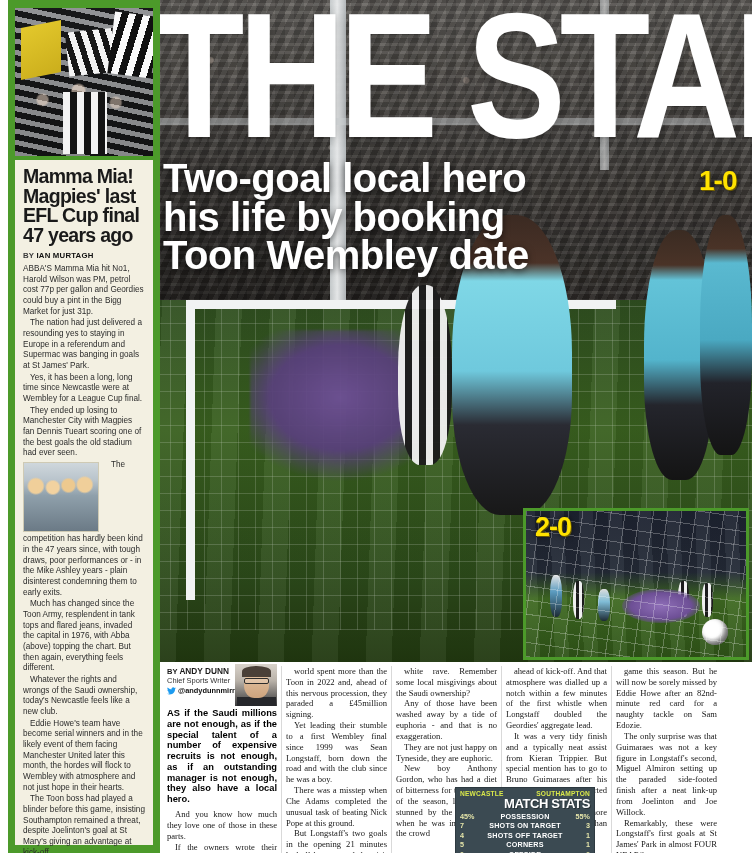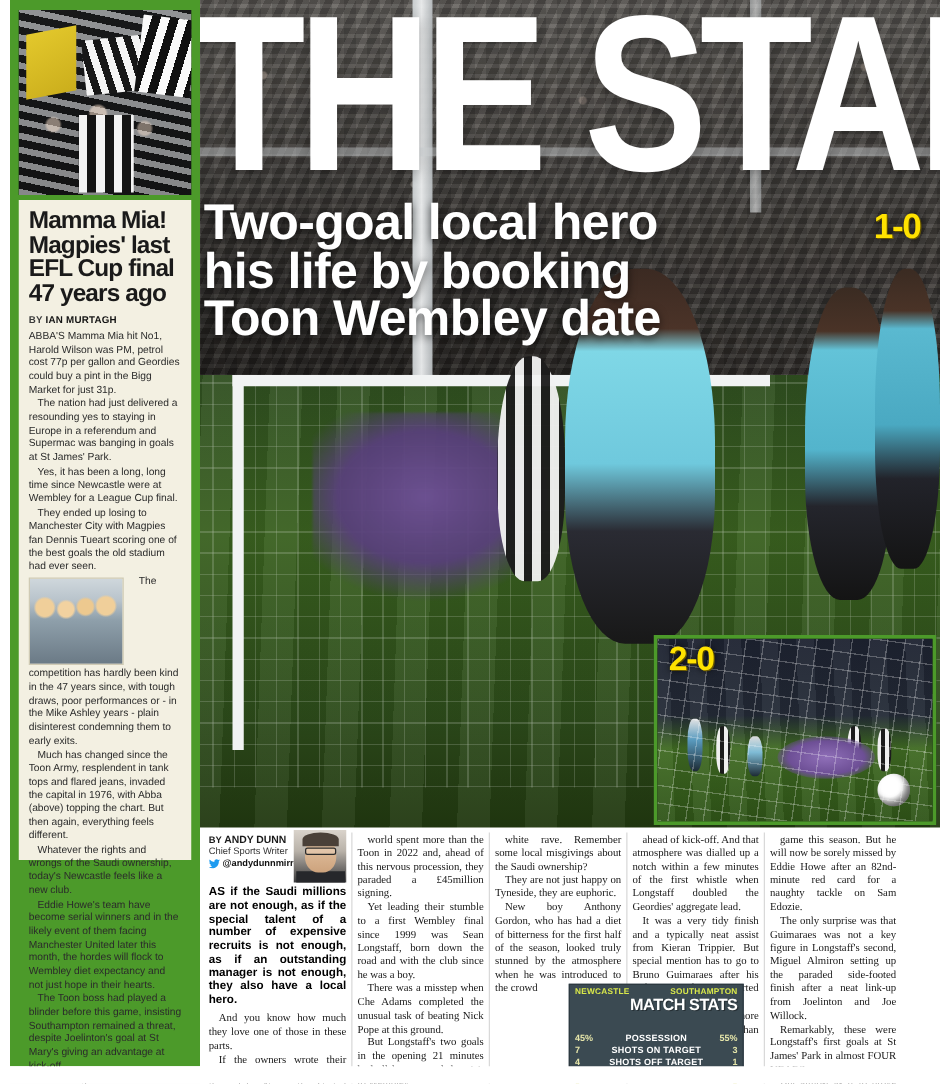--- a/index.html
+++ b/index.html
@@ -183,21 +183,21 @@
     position:absolute; left:96px; top:6px; width:44px; height:62px;
     background:repeating-linear-gradient(100deg,#fafafa 0 7px,#111 7px 14px);
     transform:rotate(7deg);
   }
   .side-photo .shirt {
     position:absolute; left:48px; top:84px; width:44px; height:62px;
     background:repeating-linear-gradient(90deg,#f3f3f3 0 7px,#141414 7px 14px);
   }
 
   .side-body {
-    position:absolute; left:7px; top:160px; width:138px; height:528px;
+    position:absolute; left:7px; top:160px; width:138px; height:685px;
     background:#f3f0e2;
     padding:7px 8px 12px 8px;
   }
   .side-head {
     font-size:19.5px; line-height:1.0; font-weight:bold; color:#1a1a1a;
     letter-spacing:-.7px; margin-bottom:6px;
   }
   .side-head div{ white-space:nowrap; }
   .side-byline {
     font-size:7.8px; font-weight:bold; color:#3b3b3b; margin-bottom:4px;
@@ -277,21 +277,21 @@
     background:#3b4a52; border:1px solid #2d3940;
     padding:0;
   }
   .stats-teams {
     display:flex; justify-content:space-between; align-items:center;
     padding:1.5px 4px 0 4px;
     font-size:6.6px; font-weight:bold; color:#d9e84a; letter-spacing:.2px;
   }
   .stats-title {
     text-align:center; font-size:13px; font-weight:bold; color:#ffffff;
-    letter-spacing:-.4px; line-height:1; margin:0 0 16px 0;
+    letter-spacing:-.4px; line-height:1; margin:0 0 2px 0;
     text-shadow:1px 1px 0 rgba(0,0,0,.35);
     padding-left:44px;
   }
   .stats-rows { padding:0 4px; }
   .srow {
     display:flex; align-items:center; justify-content:space-between;
     font-size:7.2px; font-weight:bold; color:#ffffff; line-height:1.33;
   }
   .srow .hv { width:22px; color:#e6e6aa; }
   .srow .hv.r { text-align:right; }
@@ -369,21 +369,21 @@
 
       <div class="side-text">
         <p>ABBA'S Mamma Mia hit No1, Harold Wilson was PM, petrol cost 77p per gallon and Geordies could buy a pint in the Bigg Market for just 31p.</p>
         <p class="indent">The nation had just delivered a resounding yes to staying in Europe in a referendum and Supermac was banging in goals at St James' Park.</p>
         <p class="indent">Yes, it has been a long, long time since Newcastle were at Wembley for a League Cup final.</p>
         <p class="indent">They ended up losing to Manchester City with Magpies fan Dennis Tueart scoring one of the best goals the old stadium had ever seen.</p>
         <div class="abba-photo"></div>
         <p class="indent">The competition has hardly been kind in the 47 years since, with tough draws, poor performances or - in the Mike Ashley years - plain disinterest condemning them to early exits.</p>
         <p class="indent">Much has changed since the Toon Army, resplendent in tank tops and flared jeans, invaded the capital in 1976, with Abba (above) topping the chart. But then again, everything feels different.</p>
         <p class="indent">Whatever the rights and wrongs of the Saudi ownership, today's Newcastle feels like a new club.</p>
-        <p class="indent">Eddie Howe's team have become serial winners and in the likely event of them facing Manchester United later this month, the hordes will flock to Wembley diet expectancy and not just hope in their hearts.</p>
+        <p class="indent">Eddie Howe's team have become serial winners and in the likely event of them facing Manchester United later this month, the hordes will flock to Wembley with atmosphere and not just hope in their hearts.</p>
         <p class="indent">The Toon boss had played a blinder before this game, insisting Southampton remained a threat, despite Joelinton's goal at St Mary's giving an advantage at kick-off.</p>
         <p class="indent">Sean Longstaff's double within 21 minutes banished any doubt that this would be a tense, nervy affair.</p>
 
       </div>
     </div>
   </div>
 
   <div class="article">
 
     <div class="art-col c1">
@@ -419,20 +419,21 @@
         <p>Yet leading their stumble to a first Wembley final since 1999 was Sean Longstaff, born down the road and with the club since he was a boy.</p>
         <p>There was a misstep when Che Adams completed the unusual task of beating Nick Pope at this ground.</p>
         <p>But Longstaff's two goals in the opening 21 minutes had all but ensured the visit to Wembley.</p>
 
       </div>
     </div>
 
     <div class="art-col">
       <div class="art-text">
         <p>white rave. Remember some local misgivings about the Saudi ownership?</p>
+        <p>Any of those have been washed away by a tide of euphoria - and that is no exaggeration.</p>
         <p>They are not just happy on Tyneside, they are euphoric.</p>
         <p>New boy Anthony Gordon, who has had a diet of bitterness for the first half of the season, looked truly stunned by the atmosphere when he was introduced to the crowd</p>
       </div>
     </div>
 
     <div class="art-col">
       <div class="art-text">
         <p>ahead of kick-off. And that atmosphere was dialled up a notch within a few minutes of the first whistle when Longstaff doubled the Geordies' aggregate lead.</p>
         <p>It was a very tidy finish and a typically neat assist from Kieran Trippier. But special mention has to go to Bruno Guimaraes after his technique and vision started the move.</p>
         <p>There has been no more influential figure than Guimaraes in the English</p>

